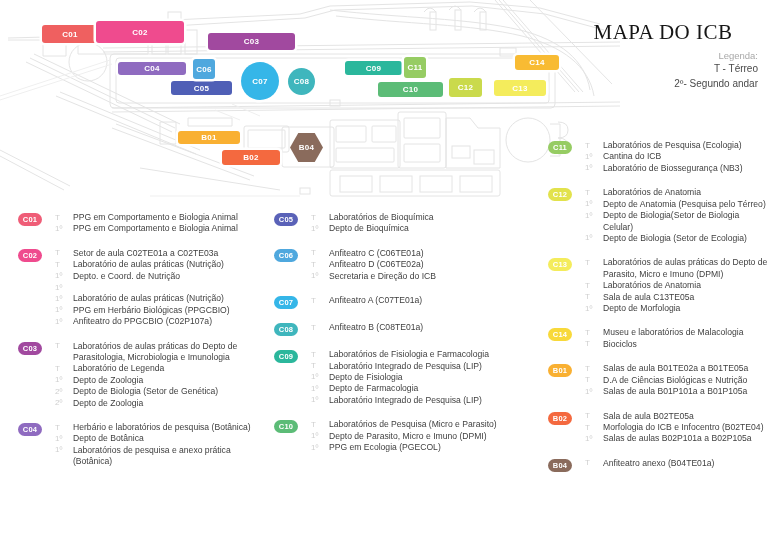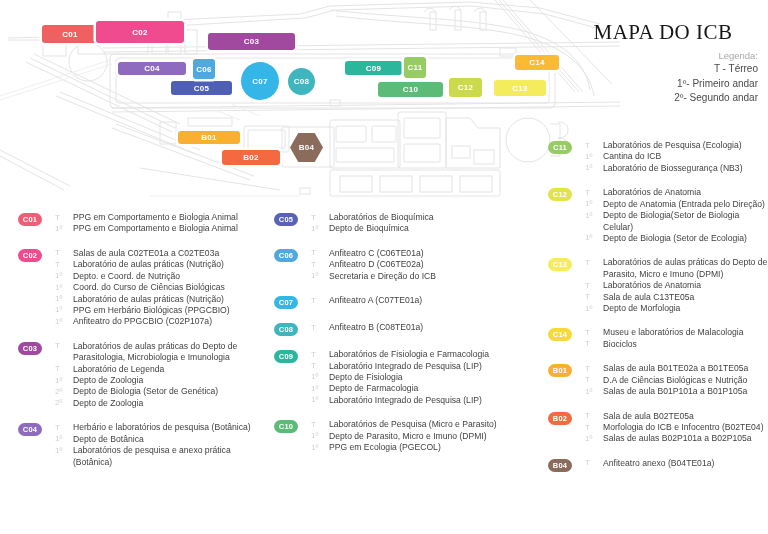--- a/index.html
+++ b/index.html
@@ -198,21 +198,20 @@
           <span>B04</span>
         </div>
       </div>
   </div>
 
   <div id="title-block">
     <div id="map-title">MAPA DO ICB</div>
     <div id="legend-box">
       <div id="legend-title">Legenda:</div>
       <div class="legend-line">T - Térreo</div>
-      <div class="legend-line">1º- Primeiro andar</div>
       <div class="legend-line">2º- Segundo andar</div>
     </div>
   </div>
 
   <div class="col" id="col-left">
       <div class="entry">
         <div class="badge" style="background: rgb(239, 93, 119);">C01</div>
         <div class="rows">
           <div class="row">
             <div class="tier">T</div>
@@ -222,33 +221,32 @@
             <div class="tier">1º</div>
             <div class="rtext">PPG em Comportamento e Biologia Animal</div>
           </div>
         </div>
       </div>
       <div class="entry">
         <div class="badge" style="background: rgb(239, 75, 142);">C02</div>
         <div class="rows">
           <div class="row">
             <div class="tier">T</div>
-            <div class="rtext">Salas de aula C02TE01a a C02TE03a</div>
+            <div class="rtext">Setor de aula C02TE01a a C02TE03a</div>
           </div>
           <div class="row">
             <div class="tier">T</div>
             <div class="rtext">Laboratório de aulas práticas (Nutrição)</div>
           </div>
           <div class="row">
             <div class="tier">1º</div>
             <div class="rtext">Depto. e Coord. de Nutrição</div>
           </div>
           <div class="row">
             <div class="tier">1º</div>
-            <div class="rtext">Coord. do Curso de Ciências Biológicas</div>
           </div>
           <div class="row">
             <div class="tier">1º</div>
             <div class="rtext">Laboratório de aulas práticas (Nutrição)</div>
           </div>
           <div class="row">
             <div class="tier">1º</div>
             <div class="rtext">PPG em Herbário Biológicas (PPGCBIO)</div>
           </div>
           <div class="row">
@@ -412,21 +410,21 @@
       </div>
       <div class="entry">
         <div class="badge" style="background: rgb(226, 226, 76);">C12</div>
         <div class="rows">
           <div class="row">
             <div class="tier">T</div>
             <div class="rtext">Laboratórios de Anatomia</div>
           </div>
           <div class="row">
             <div class="tier">1º</div>
-            <div class="rtext">Depto de Anatomia (Entrada pelo Direção)</div>
+            <div class="rtext">Depto de Anatomia (Pesquisa pelo Térreo)</div>
           </div>
           <div class="row">
             <div class="tier">1º</div>
             <div class="rtext">Depto de Biologia(Setor de Biologia Celular)</div>
           </div>
           <div class="row">
             <div class="tier">1º</div>
             <div class="rtext">Depto de Biologia (Setor de Ecologia)</div>
           </div>
         </div>

